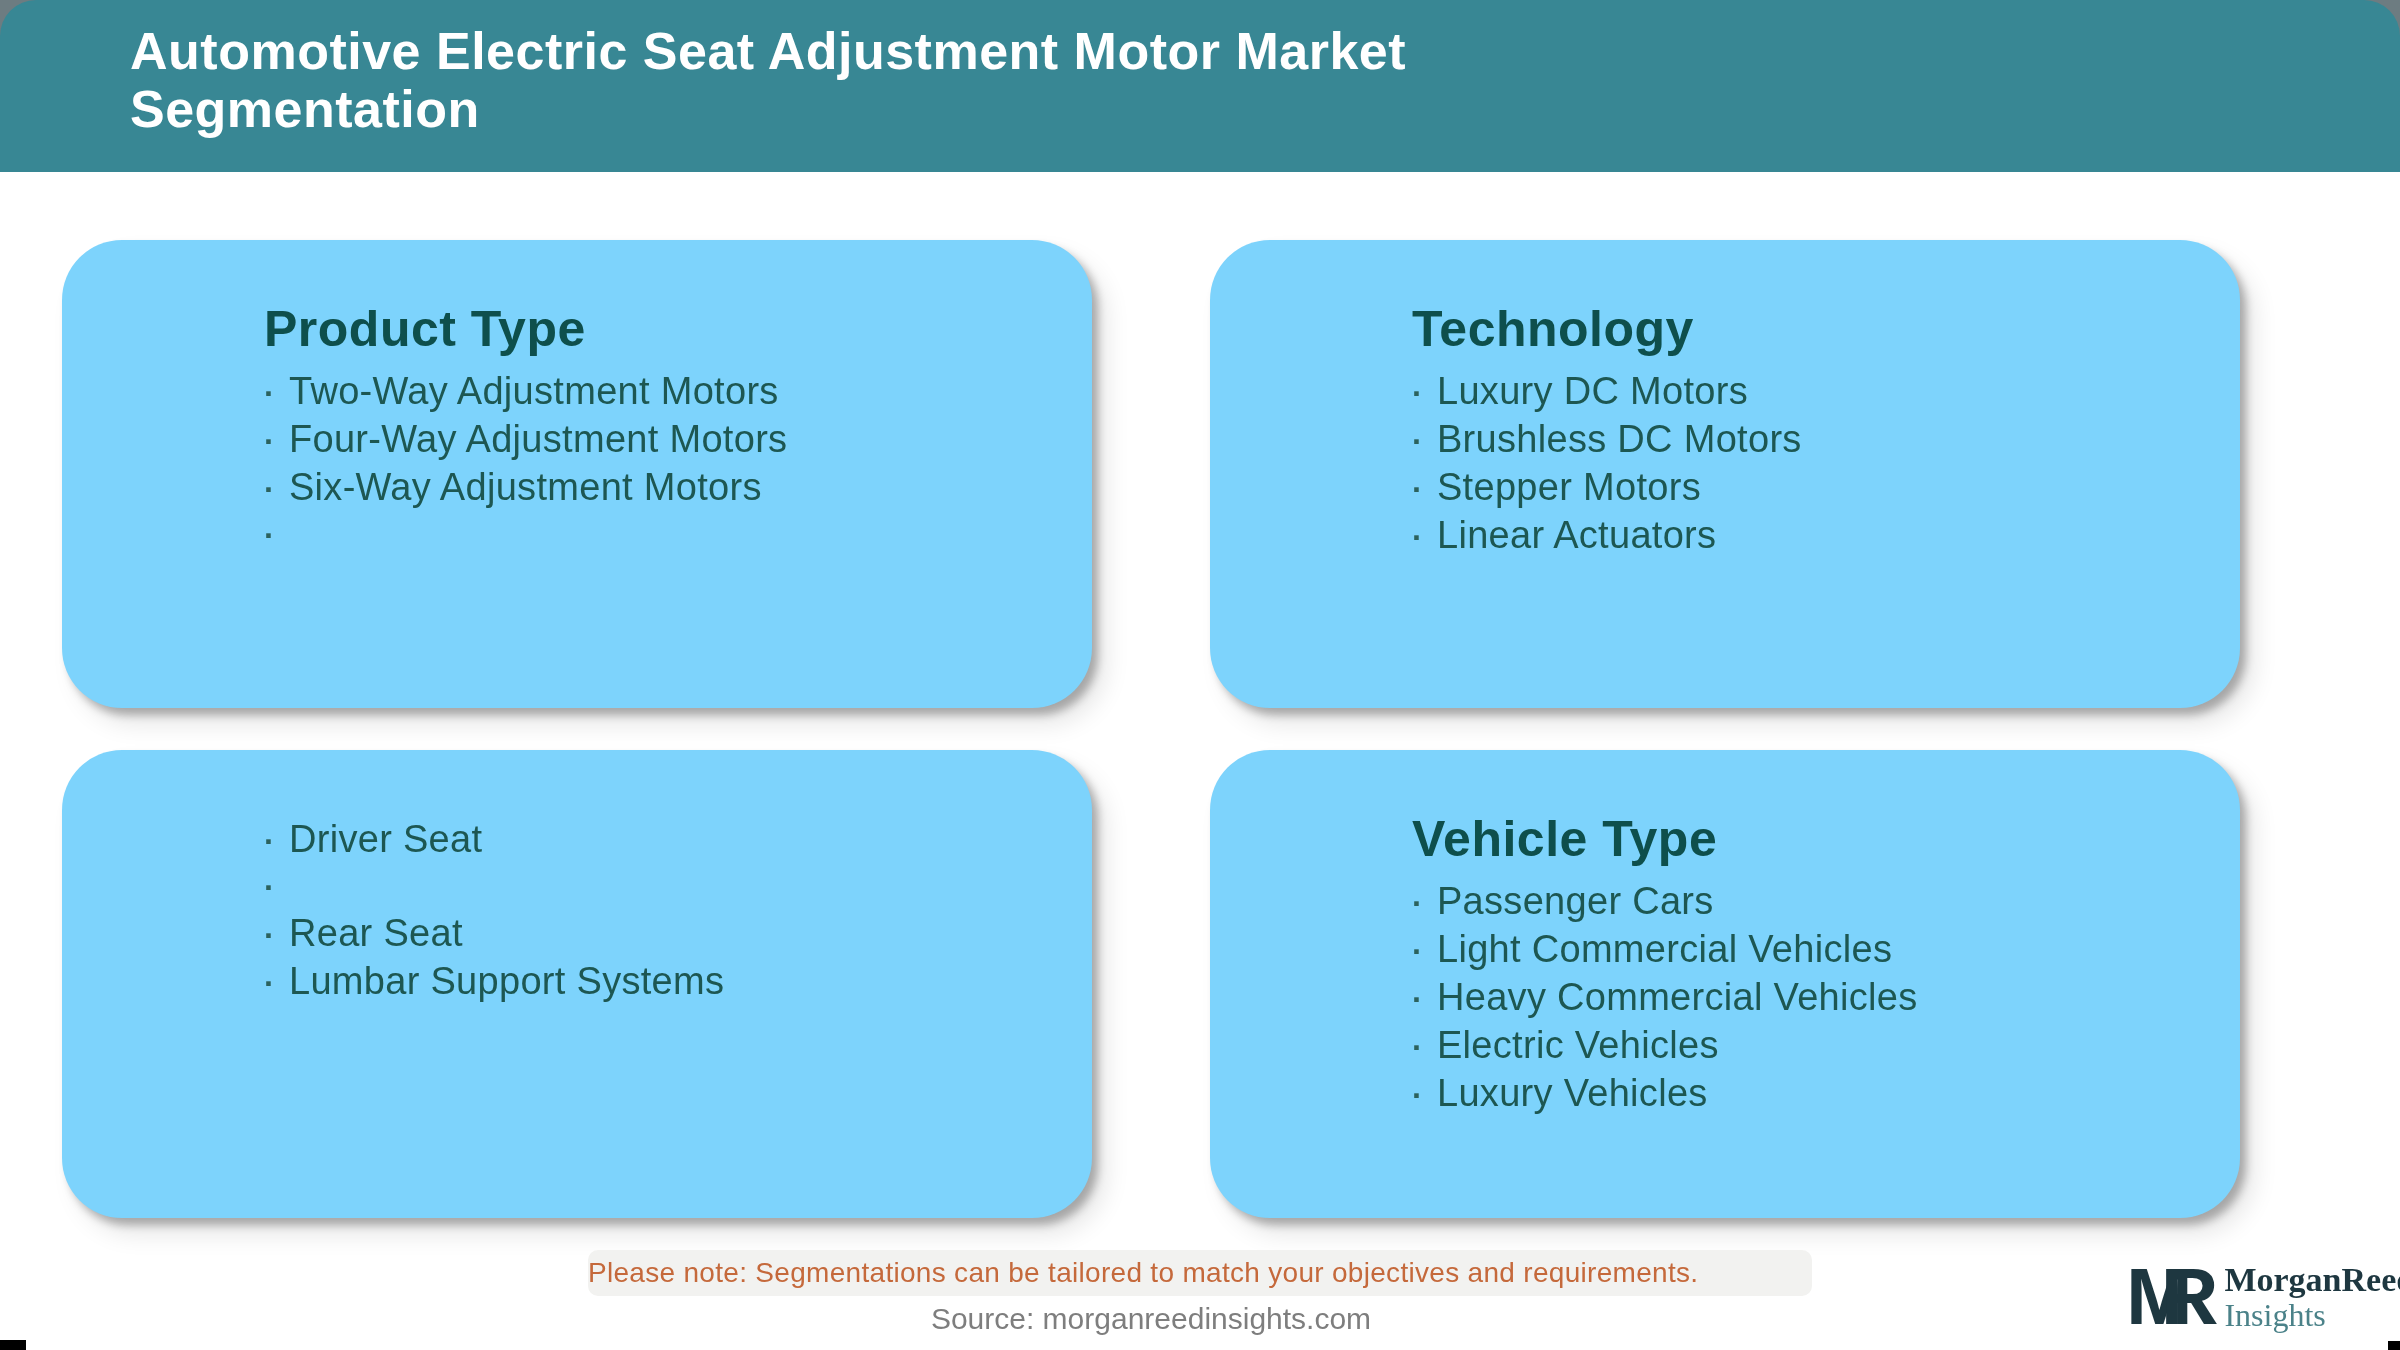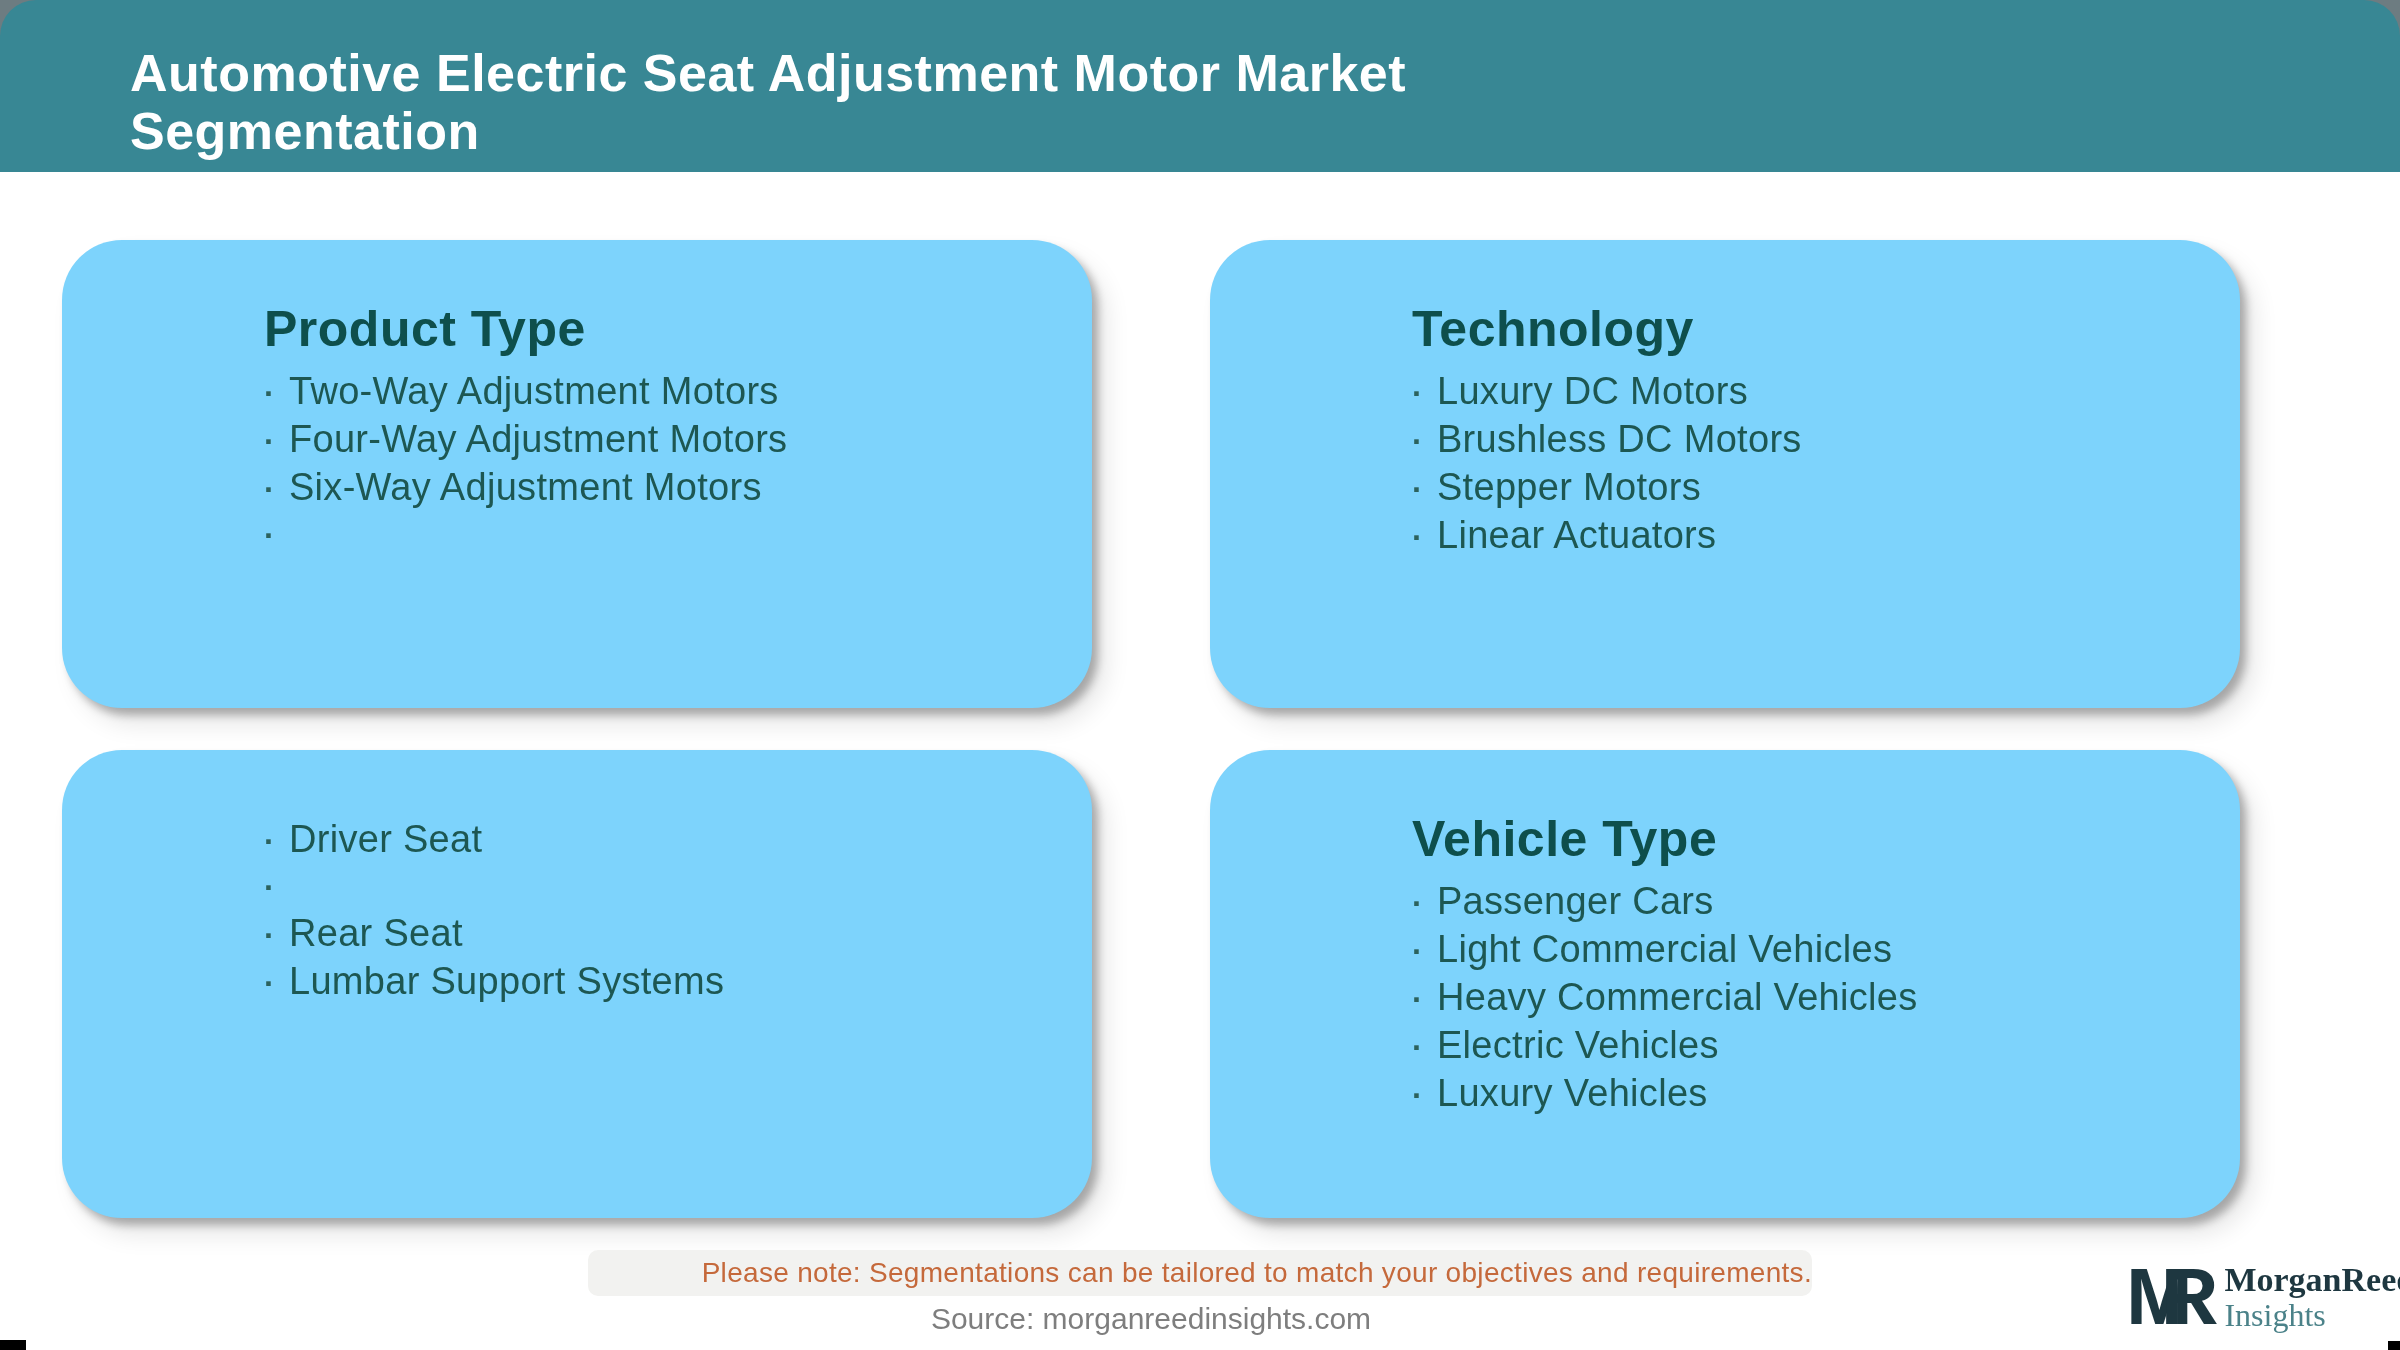--- a/index.html
+++ b/index.html
@@ -16,21 +16,21 @@
     position:absolute;left:0;top:0;width:2400px;height:70px;
     background:#6d7c81;
   }
   .header{
     position:absolute;left:0;top:0;width:2400px;height:172px;
     background:#388794;
     border-radius:36px 36px 0 0;
   }
   .header h1{
     margin:0;
-    padding:44px 0 0 130px;
+    padding:22px 0 0 130px;
     width:1500px;
     font-size:52px;
     line-height:58px;
     font-weight:bold;
     letter-spacing:0.5px;
     color:#ffffff;
   }
 
   
   .card{
@@ -76,21 +76,21 @@
   }
 
   
   .note{
     position:absolute;
     left:588px;top:1250px;
     width:1224px;height:46px;
     box-sizing:border-box;
     background:#f2f2f0;
     border-radius:10px;
-    text-align:right;
+    text-align:left;
     line-height:46px;
     font-size:28px;
     letter-spacing:0.3px;
     color:#c5693b;
   }
   .source{
     position:absolute;
     left:0;top:1302px;
     width:2302px;
     text-align:center;

